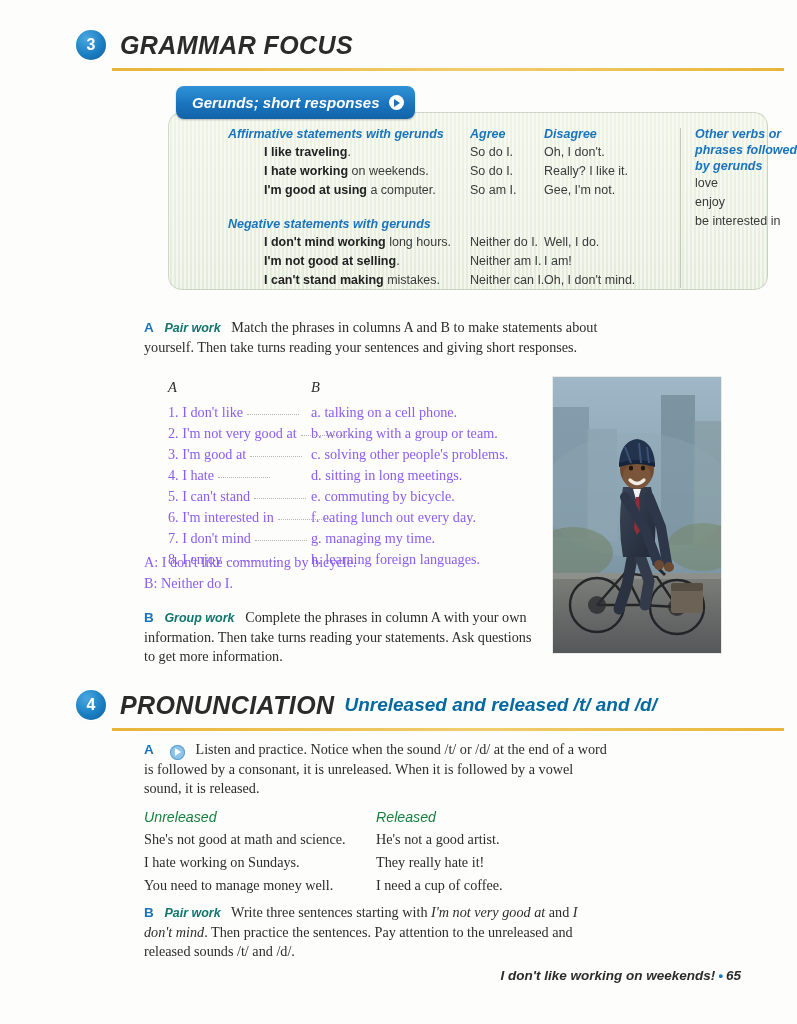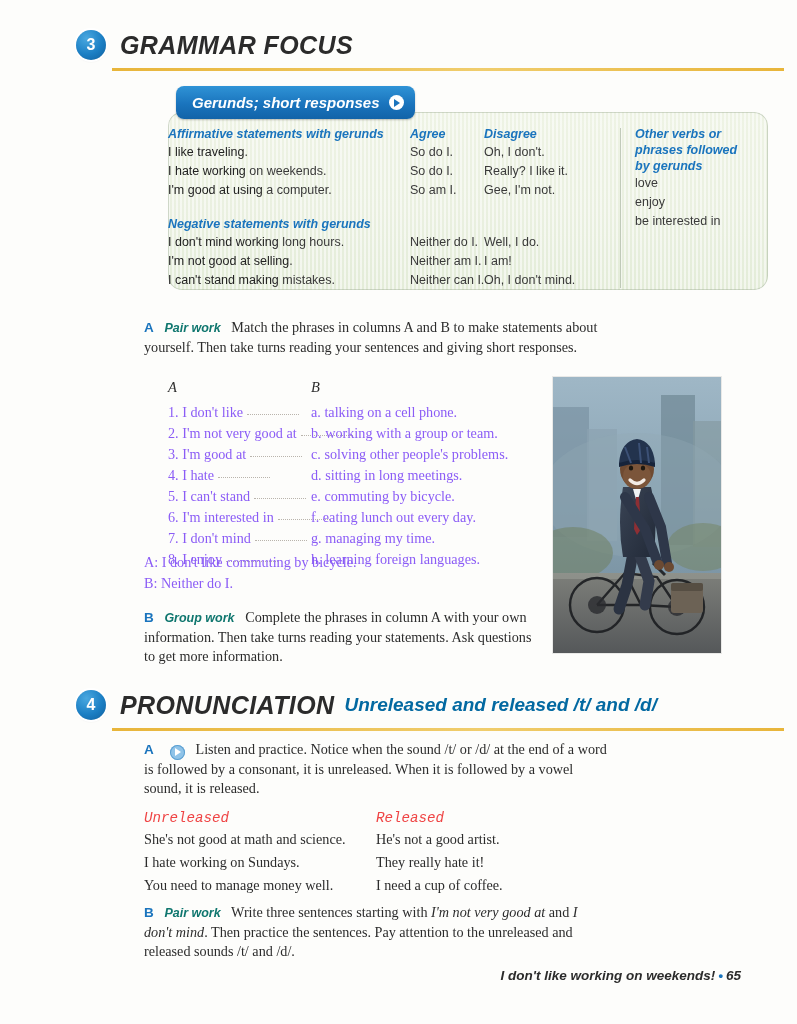--- a/index.html
+++ b/index.html
@@ -119,24 +119,25 @@
     margin-left: 2px;
   }
   .audio-dot.inline-blue {
     background: #8fc3e8;
     box-shadow: inset 0 0 0 1px #5b9fd0;
   }
   .audio-dot.inline-blue::after { border-left-color: #ffffff; }
 
   .gcontent {
     position: absolute;
-    left: 0;
+    left: 16px;
     top: 14px;
     right: 10px;
     display: flex;
+    padding-left: 44px;
   }
   .gcol-left { width: 242px; flex: none; }
   .gcol-agree { width: 74px; flex: none; }
   .gcol-dis { width: 132px; flex: none; }
   .gdivider {
     width: 1px;
     background: rgba(140,155,130,.5);
     margin: 2px 14px 2px 4px;
     flex: none;
   }
@@ -152,21 +153,21 @@
     white-space: nowrap;
   }
   .ghead.wrap { white-space: normal; line-height: 16px; }
   .grow {
     font-family: "Liberation Sans", sans-serif;
     font-size: 12.5px;
     color: #3a3a3a;
     line-height: 19px;
     white-space: nowrap;
   }
-  .grow b { font-weight: normal; color: #222; }
+  .grow b { font-weight: bold; color: #222; margin-left: 36px; }
   .gspace { height: 16px; }
 
   
   .block { position: absolute; }
   .tag {
     font-family: "Liberation Sans", sans-serif;
     font-weight: bold;
     font-size: 13.5px;
     color: #1a74bd;
   }
@@ -223,24 +224,24 @@
 
   
   .ex {
     font-family: "Liberation Serif", serif;
     font-size: 14.2px;
     line-height: 23px;
     color: #2c2c2c;
     white-space: nowrap;
   }
   .exhead {
-    font-family: Liberation Mono, monospace;
+    font-family: Liberation Sans, sans-serif;
     font-style: italic;
     font-size: 14.2px;
-    color: #ef4444;
+    color: #15803d;
   }
 
   
   .footer {
     position: absolute;
     right: 56px;
     top: 968px;
     font-family: "Liberation Sans", sans-serif;
     font-style: italic;
     font-weight: bold;

